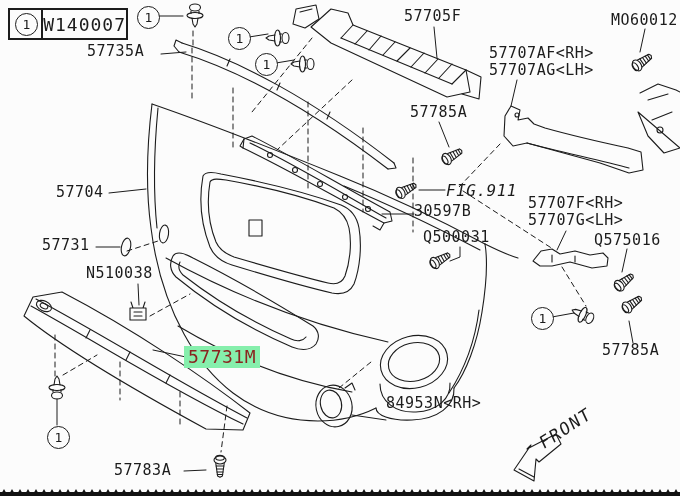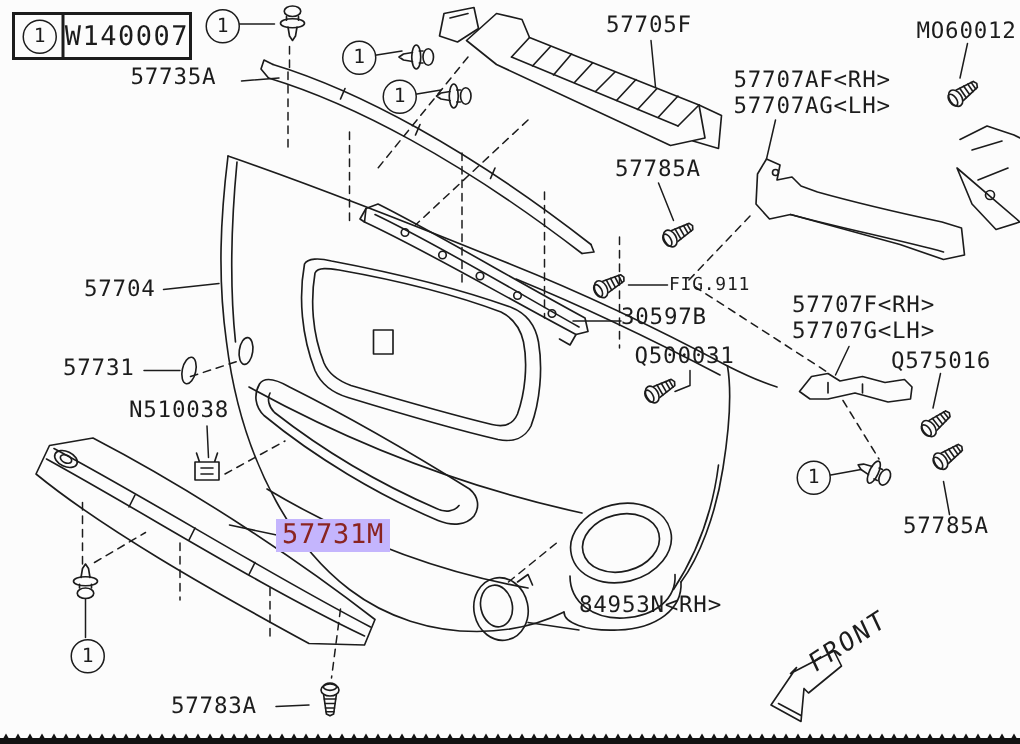--- a/index.html
+++ b/index.html
@@ -7,37 +7,37 @@
     position:relative;width:680px;height:496px;overflow:hidden;
     background:#fcfcfc;
     font-family:"DejaVu Sans Mono", monospace;
     color:#1c1c1c;
   }
   svg{position:absolute;left:0;top:0;}
   .lbl{
     position:absolute;font-size:15px;line-height:1;letter-spacing:.5px;
     white-space:nowrap;color:#1c1c1c;
   }
-  .lbl.sm{font-size:12px;}
+  .lbl.sm{font-size:16px;font-style:italic;}
   .callout{
     position:absolute;width:21px;height:21px;border:1.4px solid #1c1c1c;
     border-radius:50%;background:#fcfcfc;display:flex;align-items:center;
     justify-content:center;font-size:13px;line-height:1;
   }
   .legend{
     position:absolute;left:8px;top:8px;width:116px;height:28px;
     border:2px solid #1c1c1c;display:flex;background:#fcfcfc;
   }
   .legend-cell-icon{width:32px;border-right:2px solid #1c1c1c;position:relative;}
   .legend-cell-icon .callout{left:5px;top:3px;}
   .legend-code{flex:1;display:flex;align-items:center;justify-content:center;
     font-size:18px;letter-spacing:1px;text-align:center;}
   .hl{
     position:absolute;left:184px;top:346px;padding:2px 4px;
-    background:#c4b5fd;color:#8a2420;font-size:18px;line-height:1;letter-spacing:.5px;
+    background:#86efac;color:#8a2420;font-size:18px;line-height:1;letter-spacing:.5px;
   }
   .front-label{
     position:absolute;left:541px;top:436px;font-size:17px;letter-spacing:1.5px;
     transform:rotate(-33deg) skewX(-8deg);transform-origin:left center;line-height:1;
   }
 </style>
 </head>
 <body>
 
 <div class="stage">

